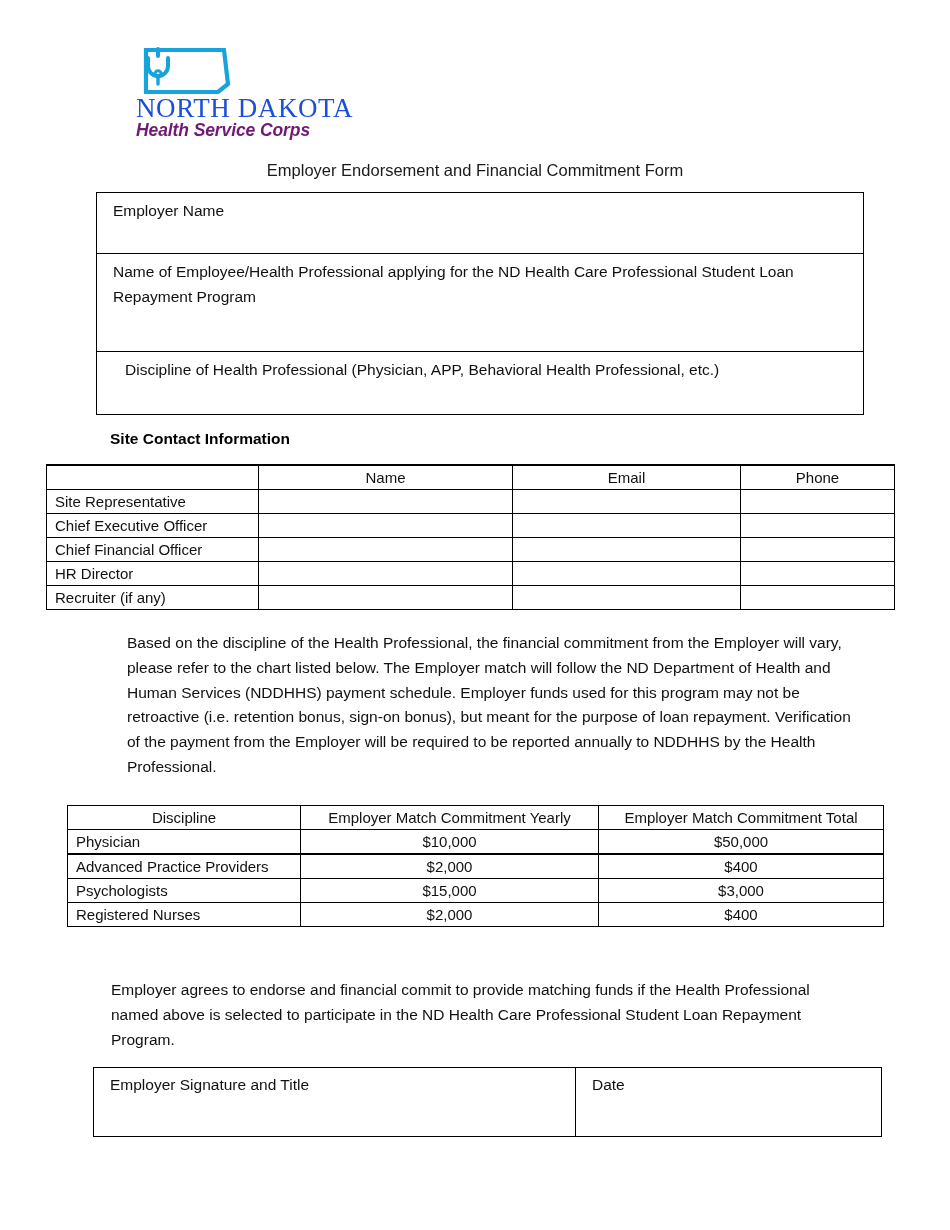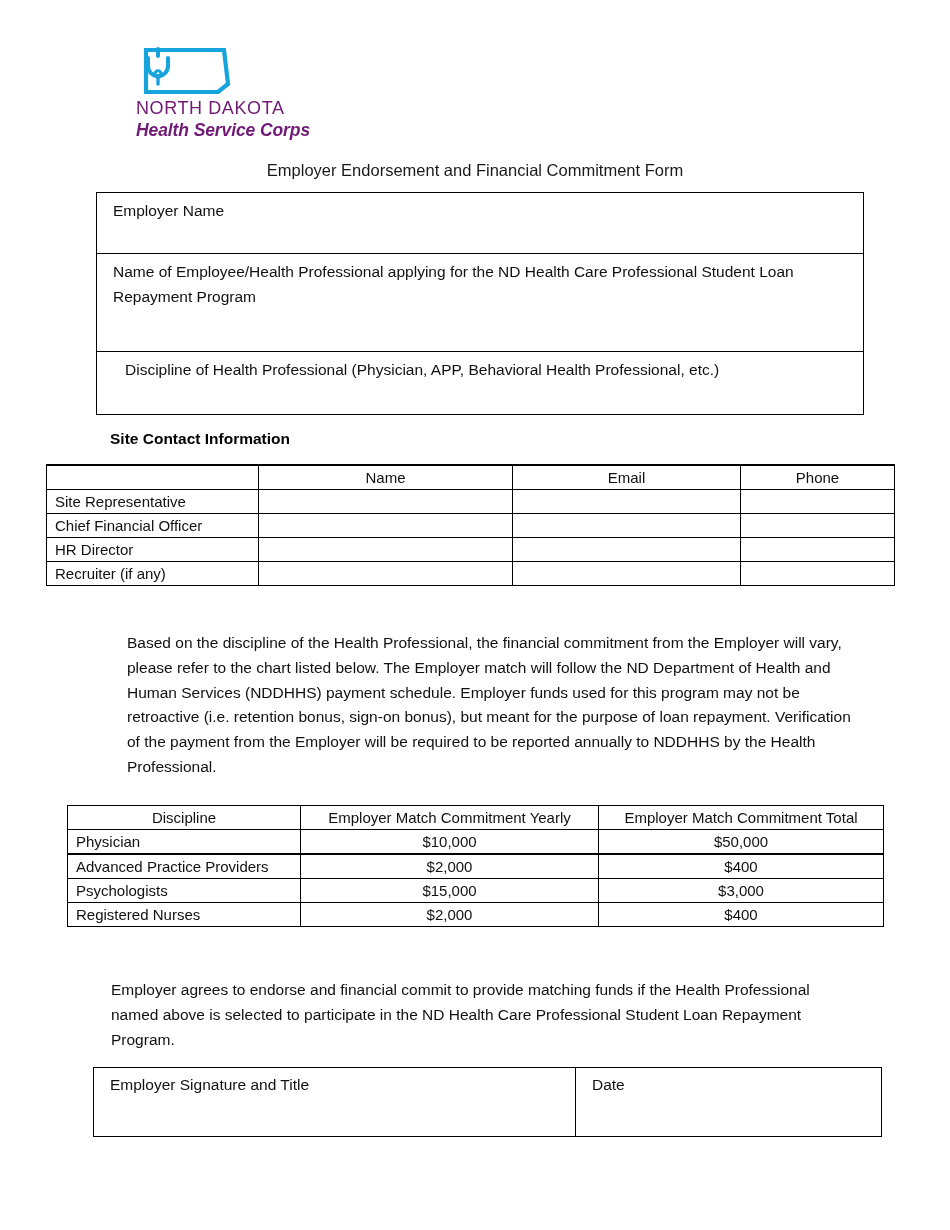--- a/index.html
+++ b/index.html
@@ -40,24 +40,24 @@
     height: 56px;
   }
   .logo-wordmark {
     position: absolute;
     left: 0px;
     top: 53px;
     width: 220px;
   }
   .logo-line1 {
     display: block;
-    font-family: Liberation Sans, sans-serif;
-    font-size: 18px;
+    font-family: Liberation Serif, serif;
+    font-size: 27px;
     letter-spacing: 0.6px;
-    color: #701a75;
+    color: #1d4ed8;
     line-height: 23px;
     white-space: nowrap;
   }
   .logo-line2 {
     display: block;
     font-family: "Liberation Sans", sans-serif;
     font-size: 17.5px;
     font-weight: bold;
     font-style: italic;
     letter-spacing: -0.1px;
@@ -247,20 +247,26 @@
       </tr>
     </thead>
     <tbody>
       <tr>
         <td>Site Representative</td>
         <td class="fill"></td>
         <td class="fill"></td>
         <td class="fill"></td>
       </tr>
       <tr>
+        <td>Chief Executive Officer</td>
+        <td class="fill"></td>
+        <td class="fill"></td>
+        <td class="fill"></td>
+      </tr>
+      <tr>
         <td>Chief Financial Officer</td>
         <td class="fill"></td>
         <td class="fill"></td>
         <td class="fill"></td>
       </tr>
       <tr>
         <td>HR Director</td>
         <td class="fill"></td>
         <td class="fill"></td>
         <td class="fill"></td>

